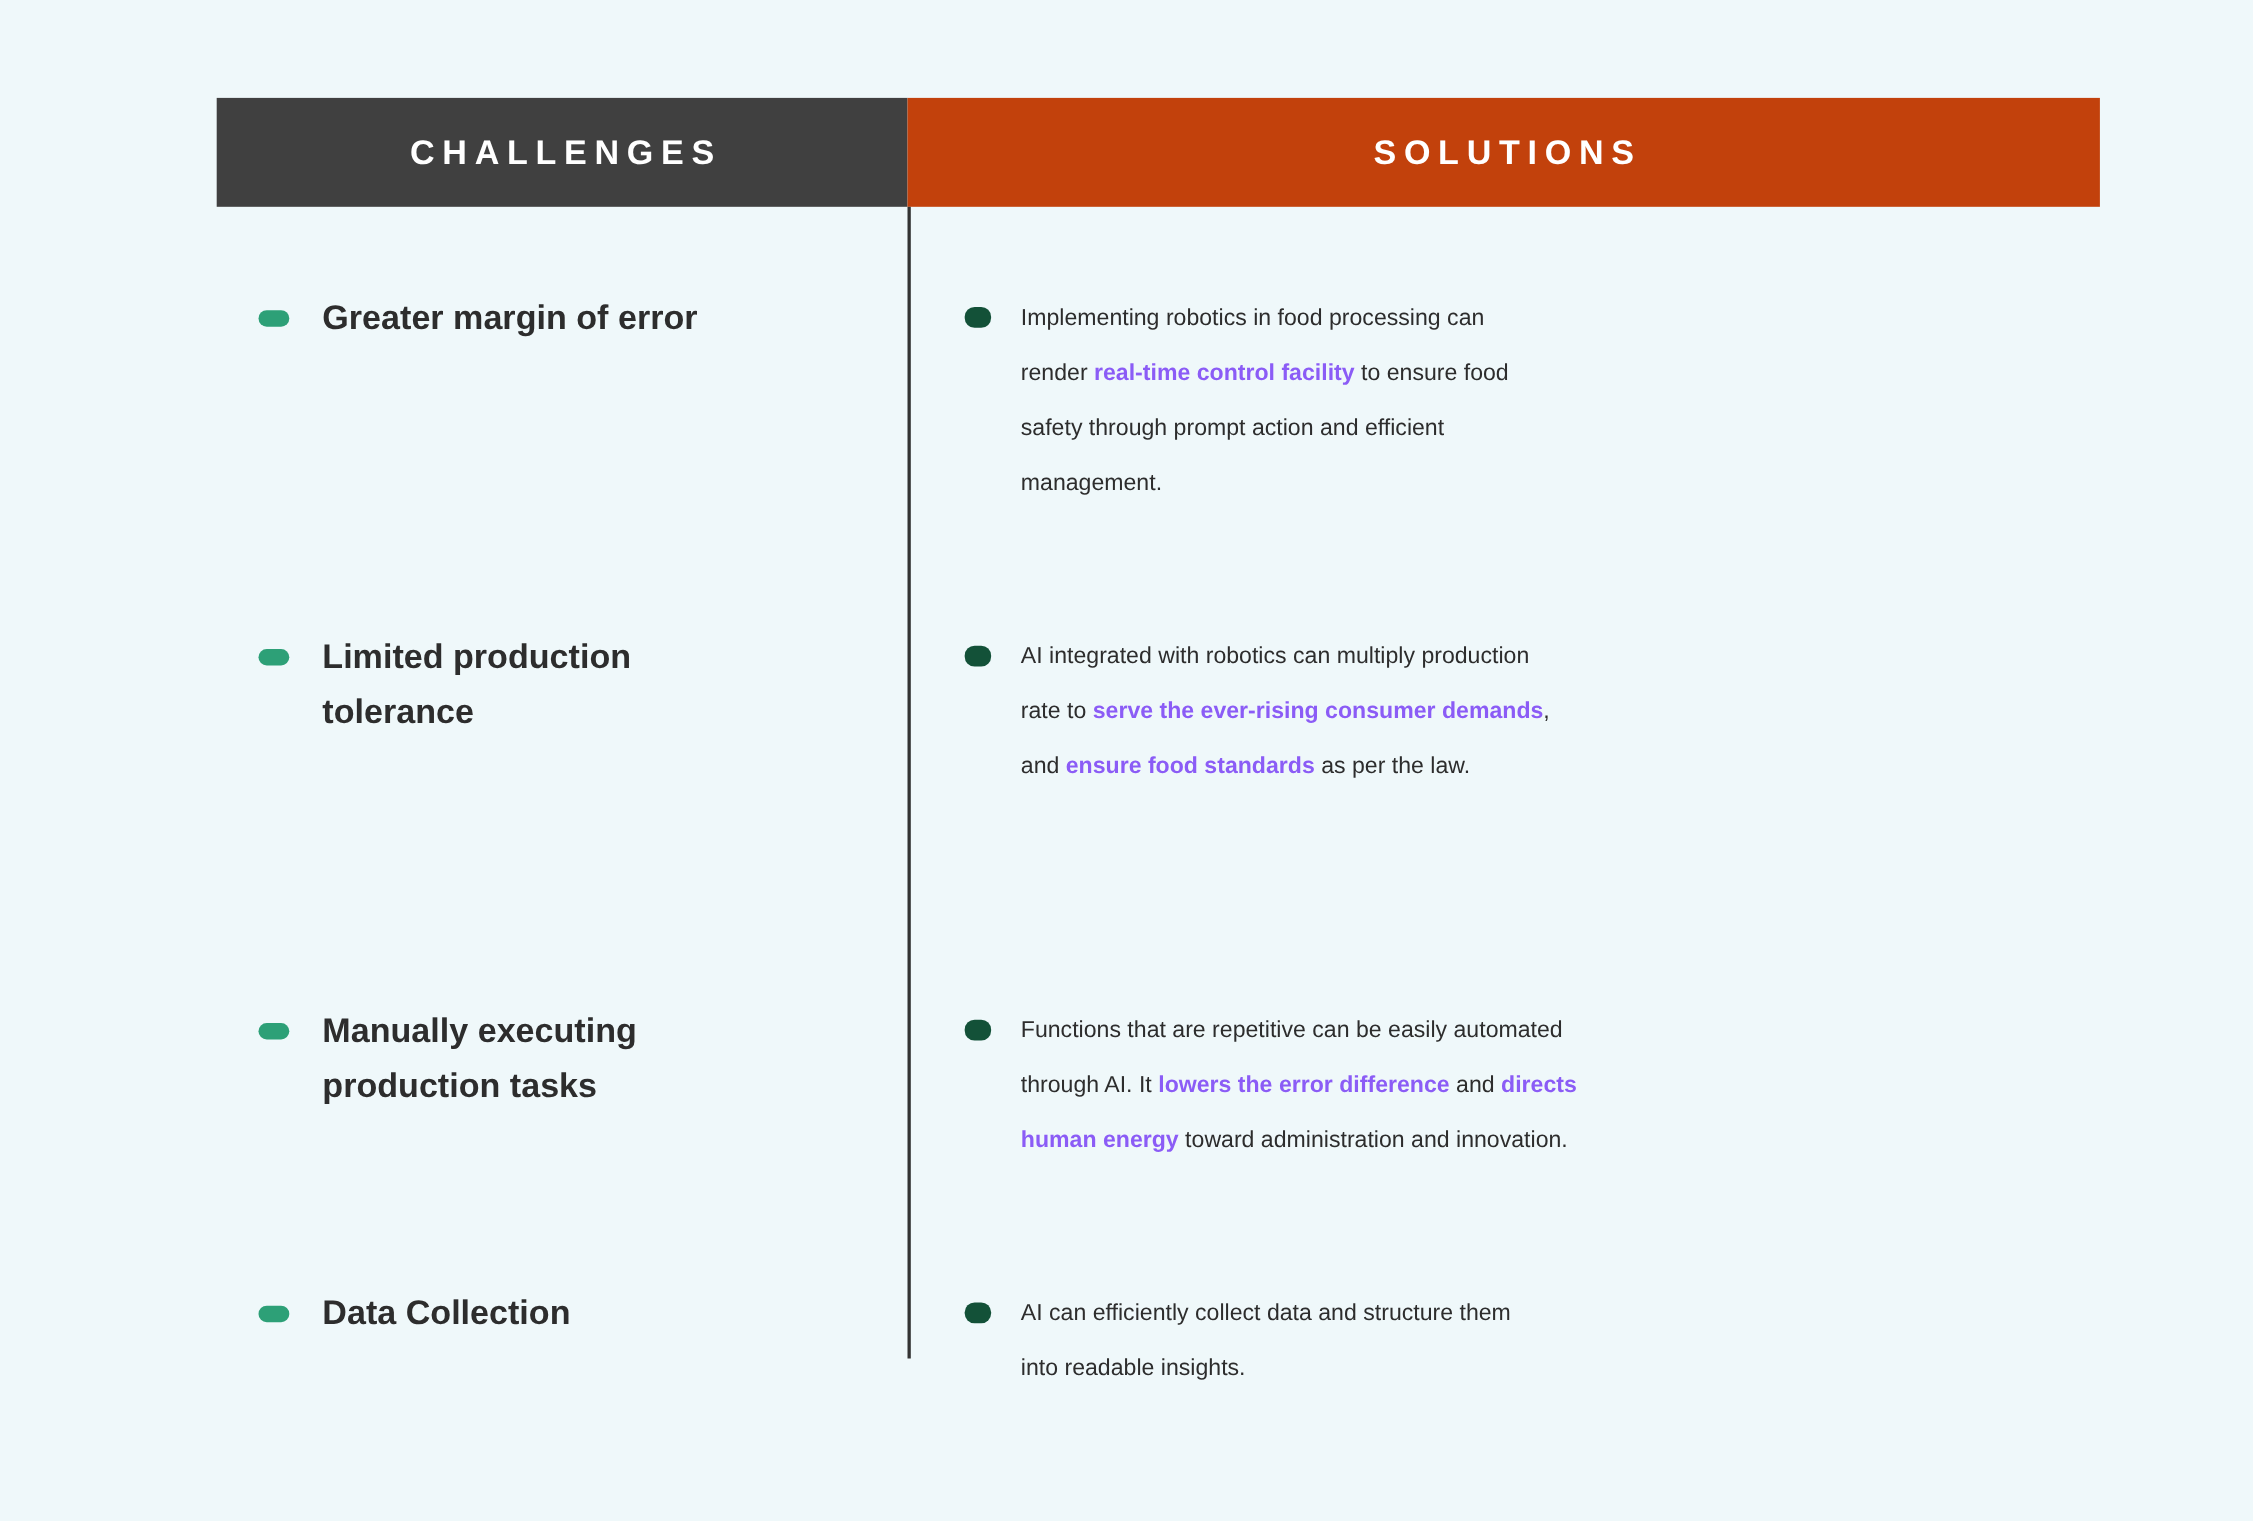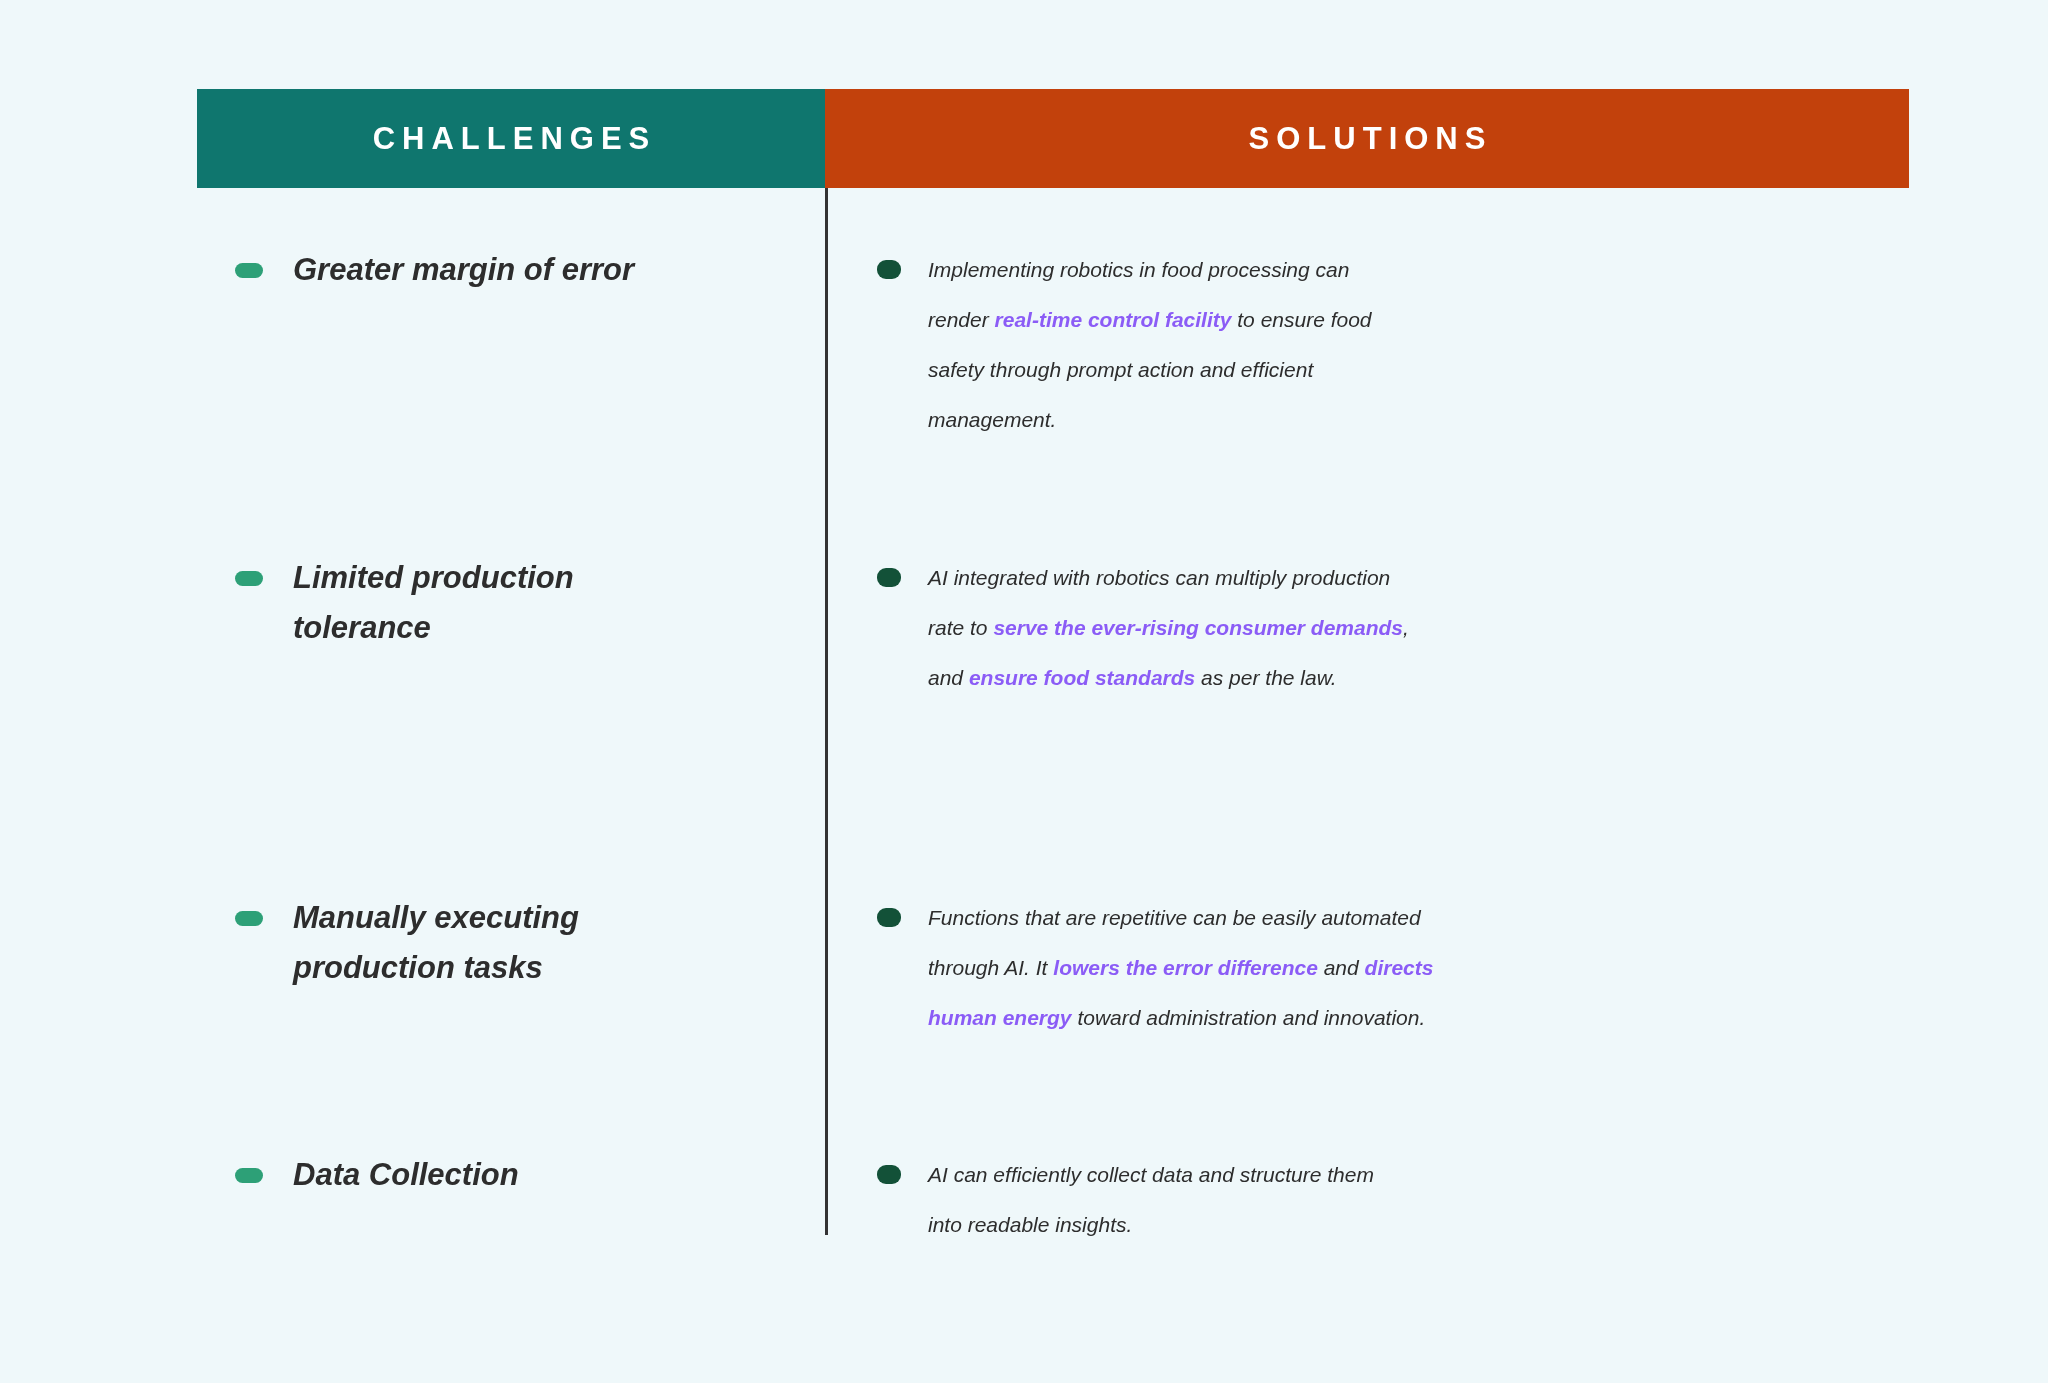--- a/index.html
+++ b/index.html
@@ -22,29 +22,28 @@
   }
   .header-cell {
     display: flex;
     align-items: center;
     justify-content: center;
     color: #ffffff;
     font-size: 31px;
     font-weight: bold;
     letter-spacing: 7px;
   }
-  .header-cell.challenges { width: 628px; background: #0f766e; }
+  .header-cell.challenges { width: 628px; background: #404040; }
   .header-cell.solutions  { flex: 1;      background: #c2410c; }
   .header-cell span { padding-left: 7px;  }
 
   .body {
     position: relative;
-    padding-top: 57px;
+    padding-top: 76px;
     min-height: 1060px;
-    font-style: italic;
   }
   .divider {
     position: absolute;
     left: 628px;
     top: 0;
     width: 3px;
     height: 1047px;
     background: #333333;
   }
   .row { display: flex; align-items: flex-start; }

